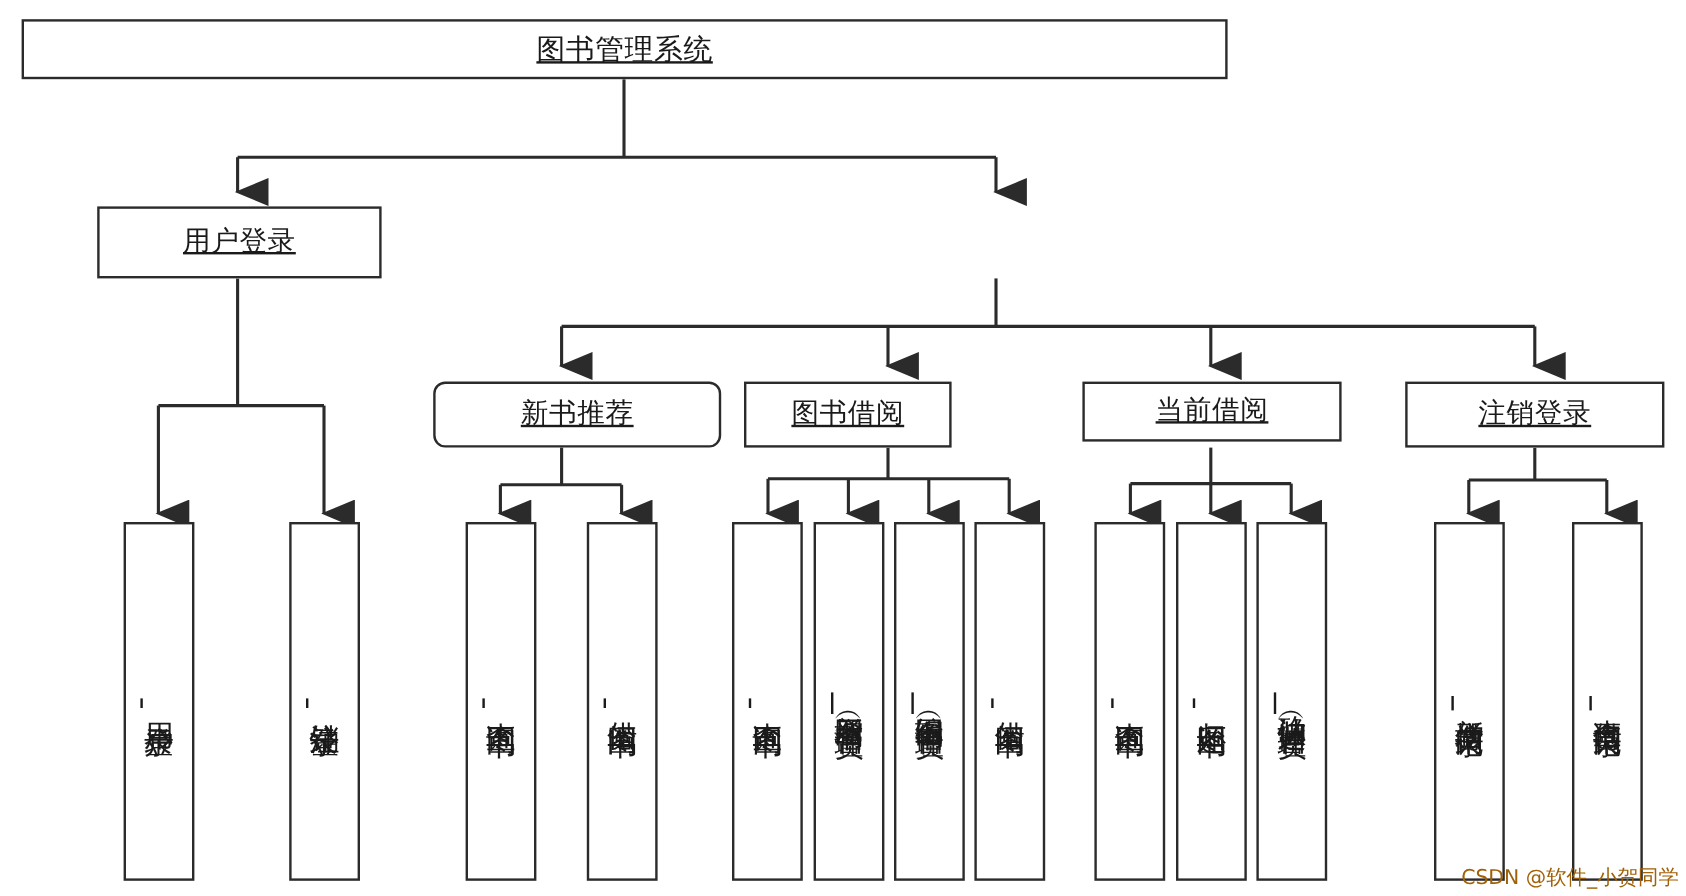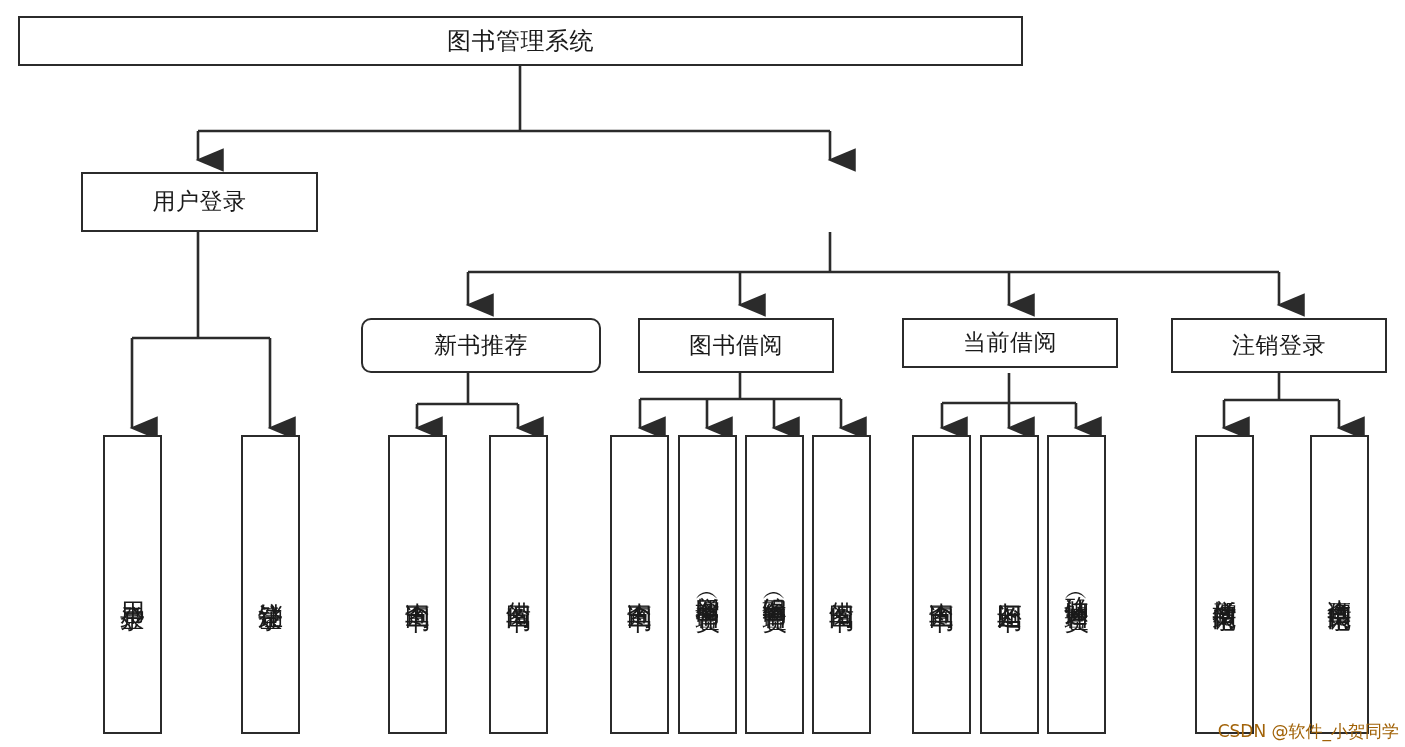--- a/index.html
+++ b/index.html
@@ -35,20 +35,21 @@
     align-items: center;
     justify-content: center;
     color: #1a1a1a;
     z-index: 2;
   }
   .node .lbl {
     display: block;
     text-align: center;
     line-height: 1.18;
     letter-spacing: 0.5px;
+    text-decoration: underline;
   }
   
   .node.horiz .lbl {
     font-size: 23px;
     white-space: nowrap;
   }
   .node.root .lbl { font-size: 24px; }
   
   .node.vert {
     align-items: center;
@@ -135,21 +136,21 @@
     <span class="lbl">图书管理系统</span>
   </div>
 
   <div class="node horiz" style="left:81px; top:172px; width:237px; height:60px;">
     <span class="lbl">用户登录</span>
   </div>
 
   <div class="node horiz" style="left:361px; top:318px; width:240px; height:55px;border-radius:10px;">
     <span class="lbl">新书推荐</span>
   </div>
-  <div class="node horiz" style="left:638px; top:318px; width:196px; height:55px;">
+  <div class="node horiz" style="left:620px; top:318px; width:173px; height:55px;">
     <span class="lbl">图书借阅</span>
   </div>
   <div class="node horiz" style="left:902px; top:318px; width:216px; height:50px;">
     <span class="lbl">当前借阅</span>
   </div>
   <div class="node horiz" style="left:1171px; top:318px; width:216px; height:55px;">
     <span class="lbl">注销登录</span>
   </div>
 
   <div class="node vert" style="left:103px; top:435px; width:59px; height:299px;">

